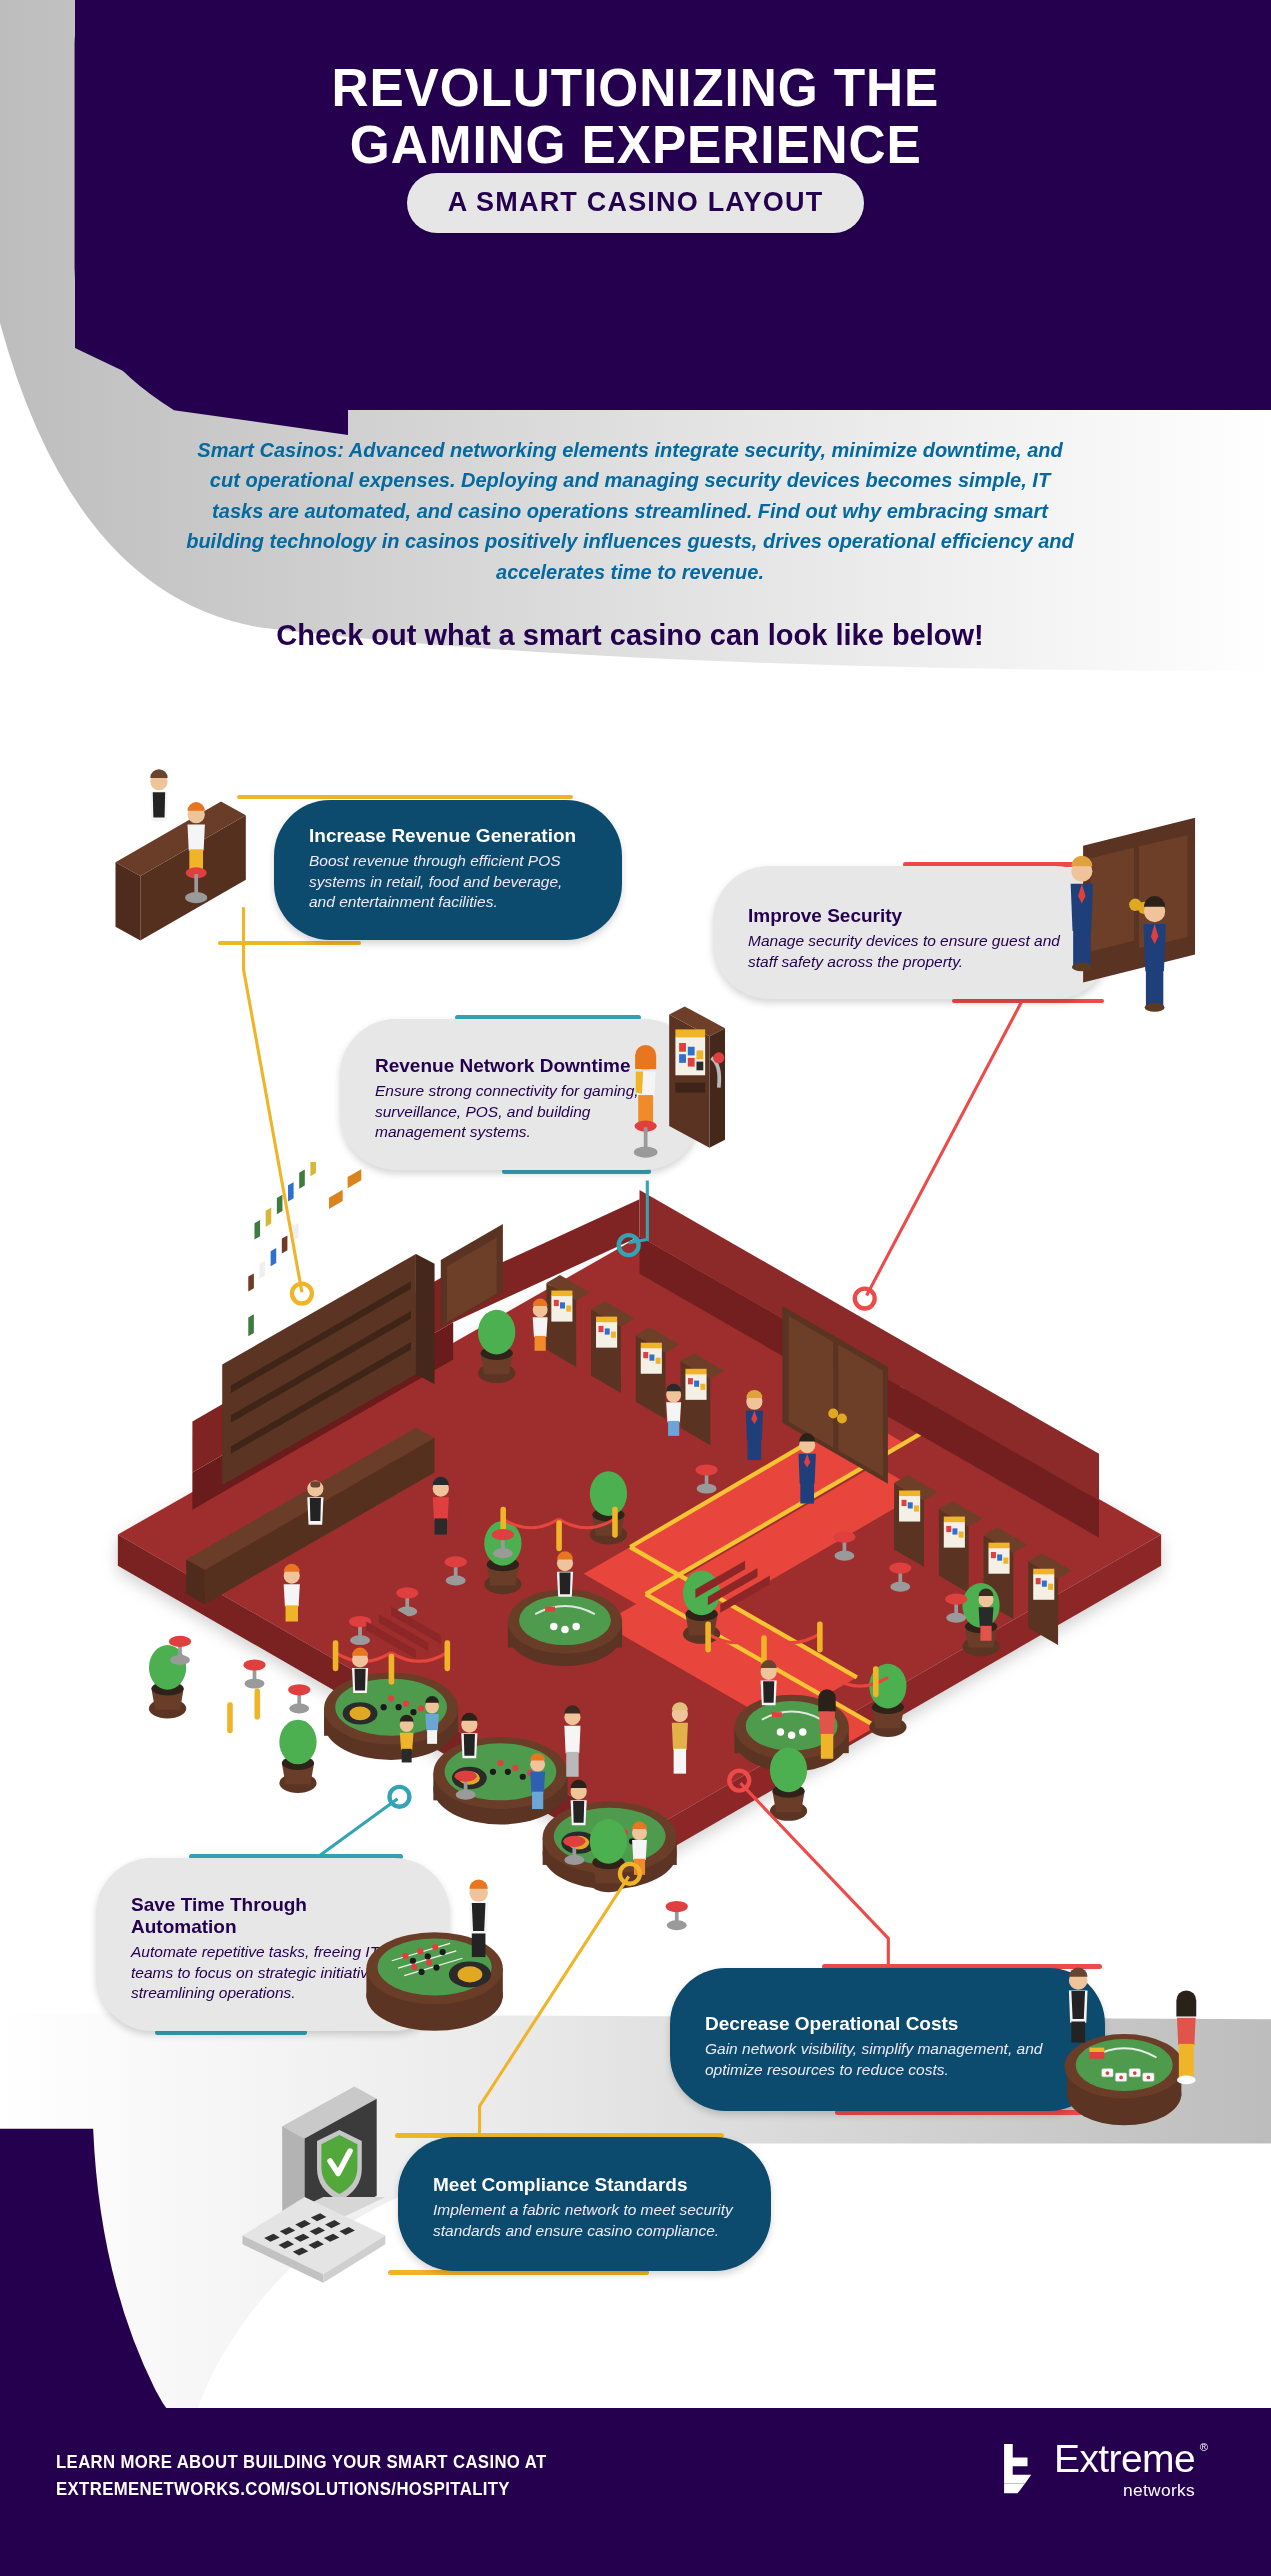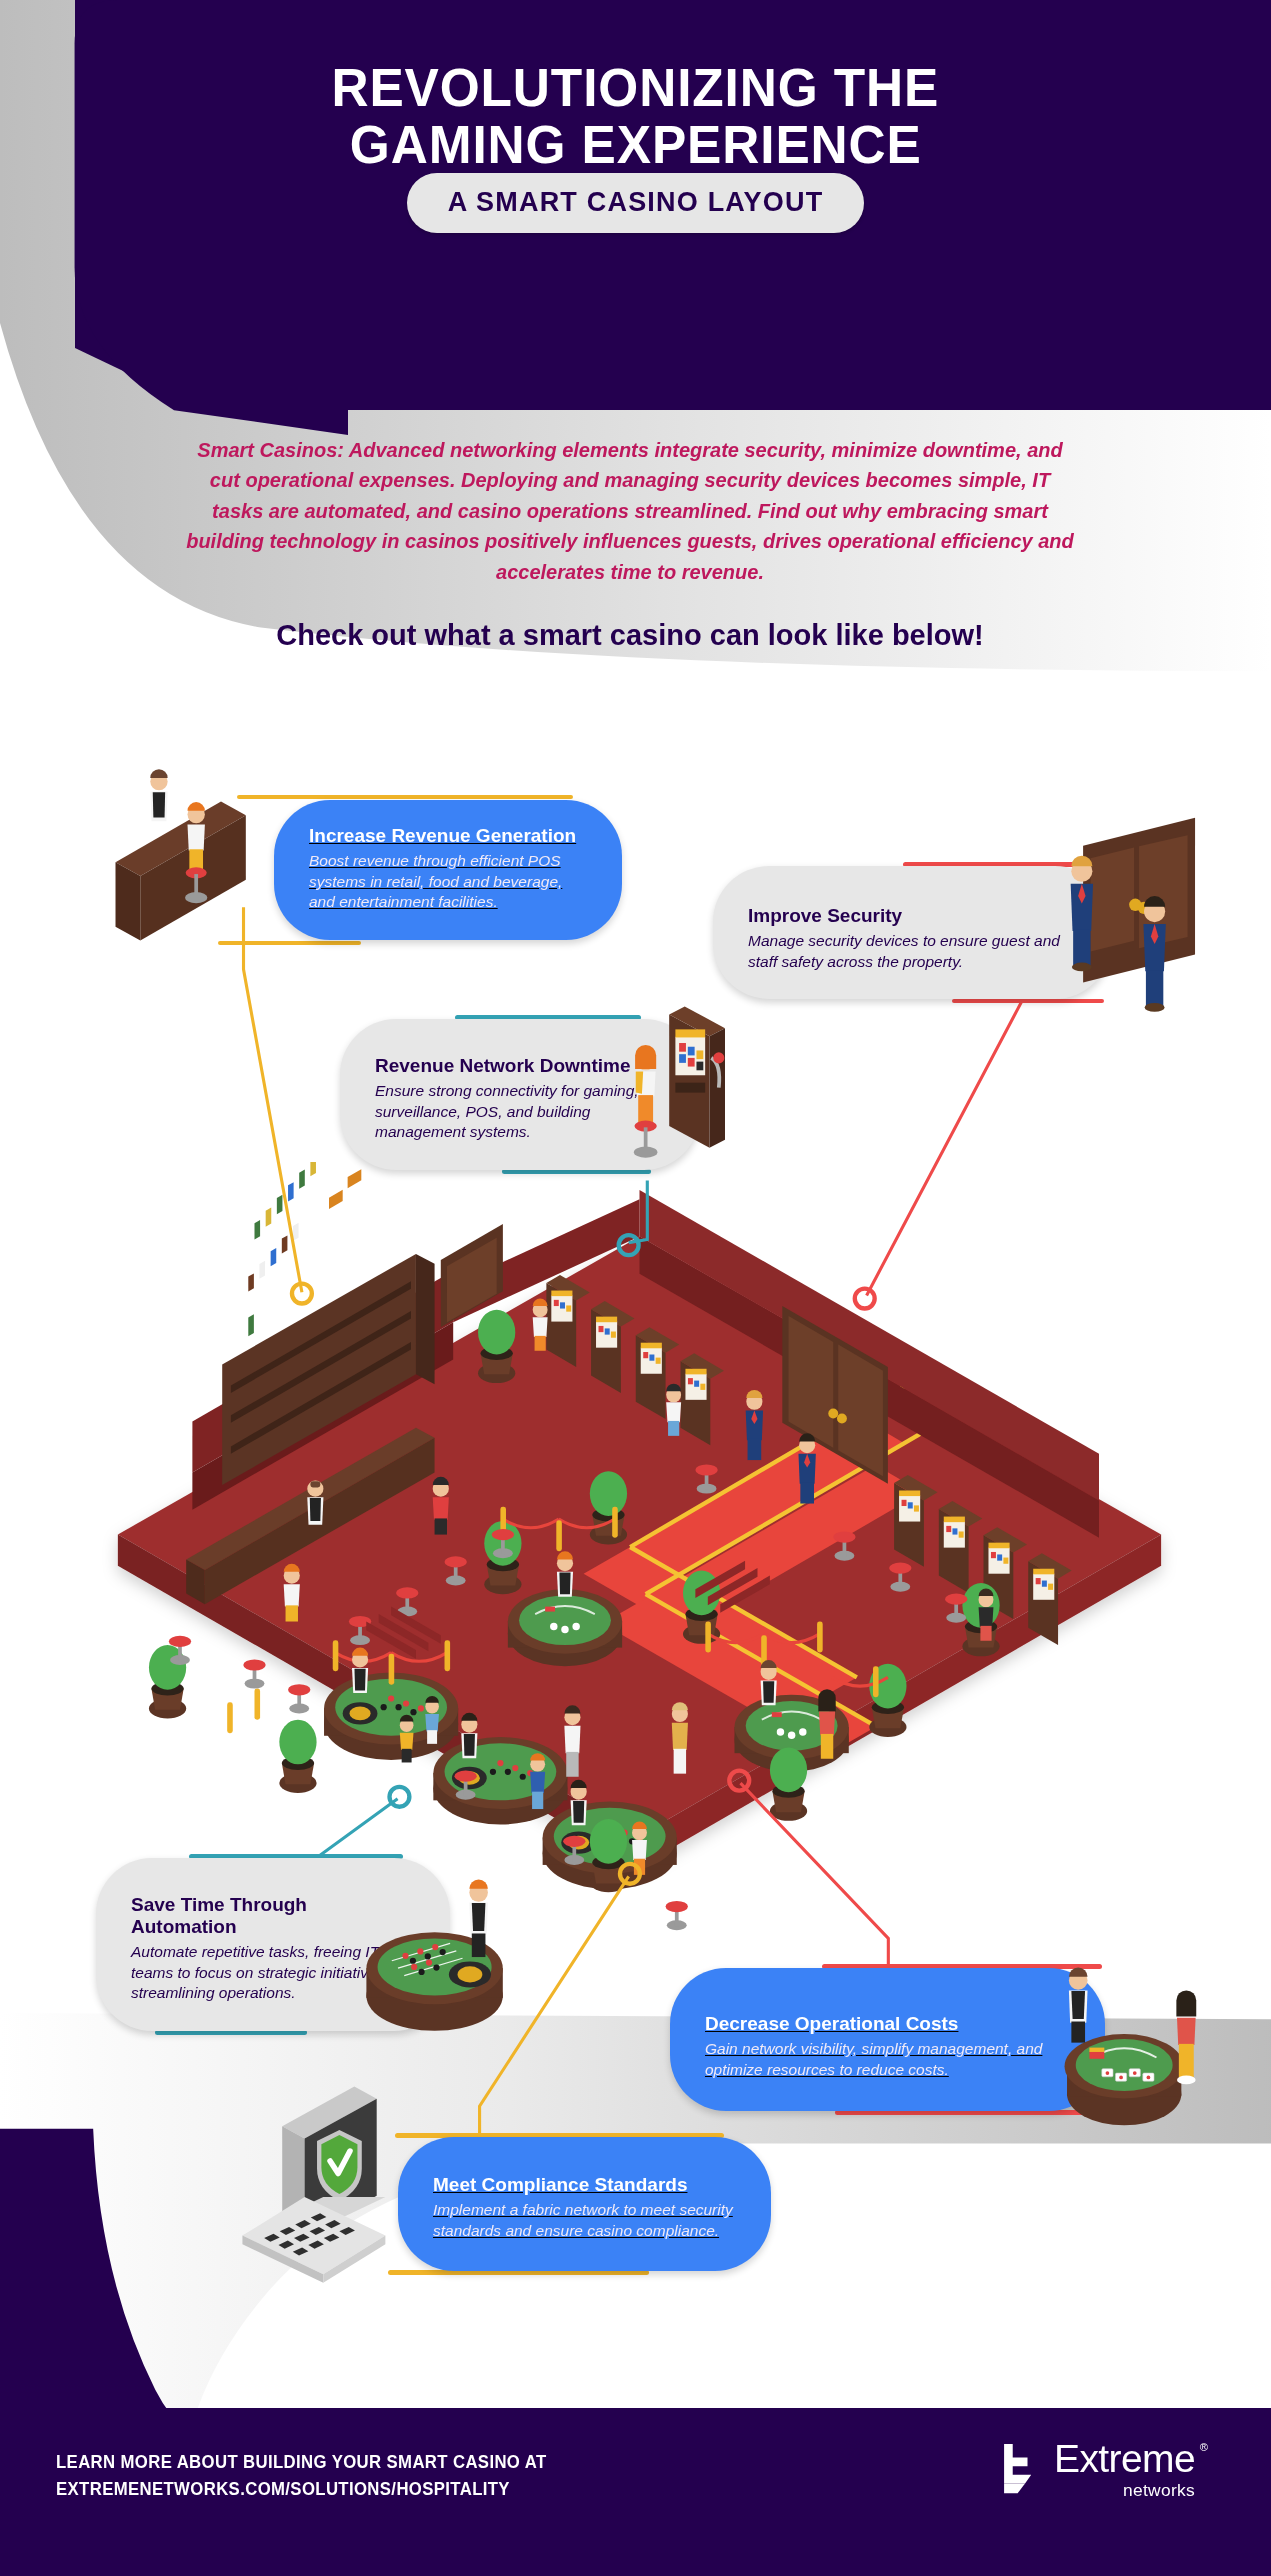--- a/index.html
+++ b/index.html
@@ -42,21 +42,21 @@
     text-transform:uppercase; text-align:center;
     box-shadow:0 1.9px 3.7px rgba(0,0,0,.18);
   }
 
   
   #intro{
     position:absolute; left:186px; top:435px; width:888px; z-index:6;
     text-align:center;
   }
   #intro-para{
-    color:#be185d; font-size:20px; line-height:1.52; font-style:italic;
+    color:#0369a1; font-size:20px; line-height:1.52; font-style:italic;
     font-weight:600;
   }
   #intro-cta{
     margin-top:32px; color:#24004f; font-size:29px; font-weight:bold;
   }
 
   
   #bg-wedges{ position:absolute; left:0; top:0; width:1271px; height:2576px; z-index:1; }
 
   
@@ -86,21 +86,21 @@
   #logo-reg{ font-size:11.2px; vertical-align:super; position:absolute; top:1.2px; right:-12.4px;}
   #logo-tag{ color:#fff; font-size:17.4px; text-align:right; margin-top:2.5px; letter-spacing:0.3px;}
 
   
   .callout{ position:absolute; z-index:20; }
   .callout-box{
     position:relative; border-radius:56px;
     padding:25px 35px 27px 35px;
     box-shadow:0 3.1px 7.5px rgba(0,0,0,.16);
   }
-  .callout-box.dark{ background:#3b82f6;text-decoration:underline; }
+  .callout-box.dark{ background:#0c4a6e; }
   .callout-box.light{ background:#e7e7e7; }
   .co-title{ font-size:19px; font-weight:bold; line-height:1.15; margin-bottom:4.3px; }
   .co-body{ font-size:15.5px; line-height:1.33; font-style:italic; font-weight:500;}
   .dark .co-title{ color:#ffffff; }
   .dark .co-body{ color:#f0eaf7; }
   .light .co-title{ color:#24004f; }
   .light .co-body{ color:#24004f; }
 
   
   .acc{ position:absolute; height:4.3px; border-radius:2.5px; }

